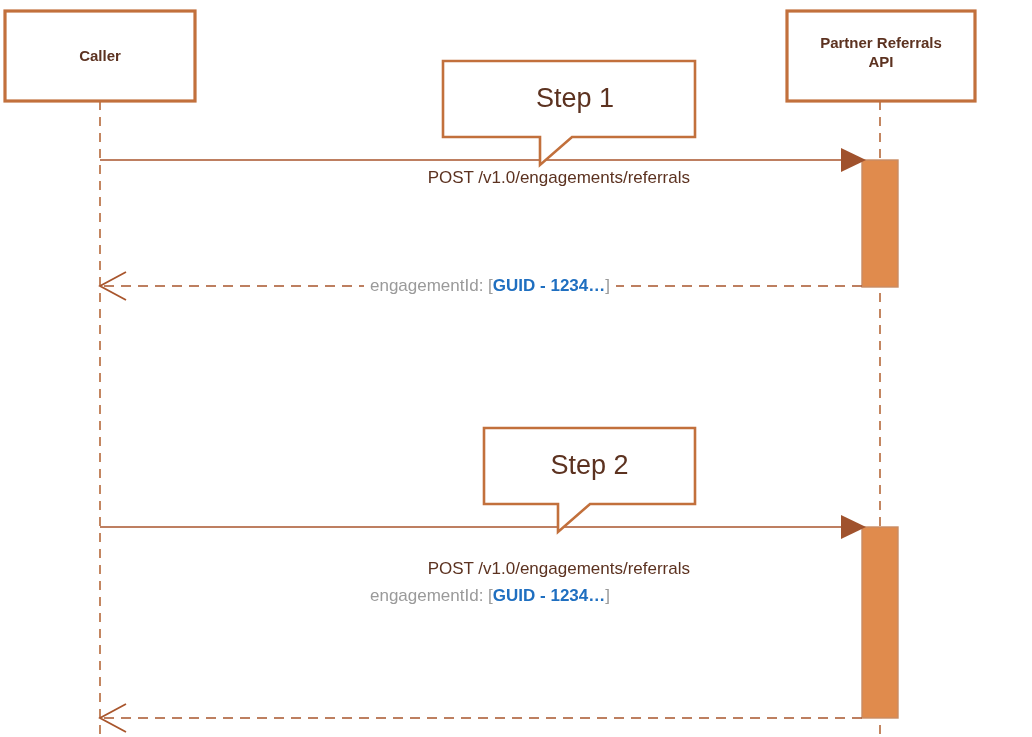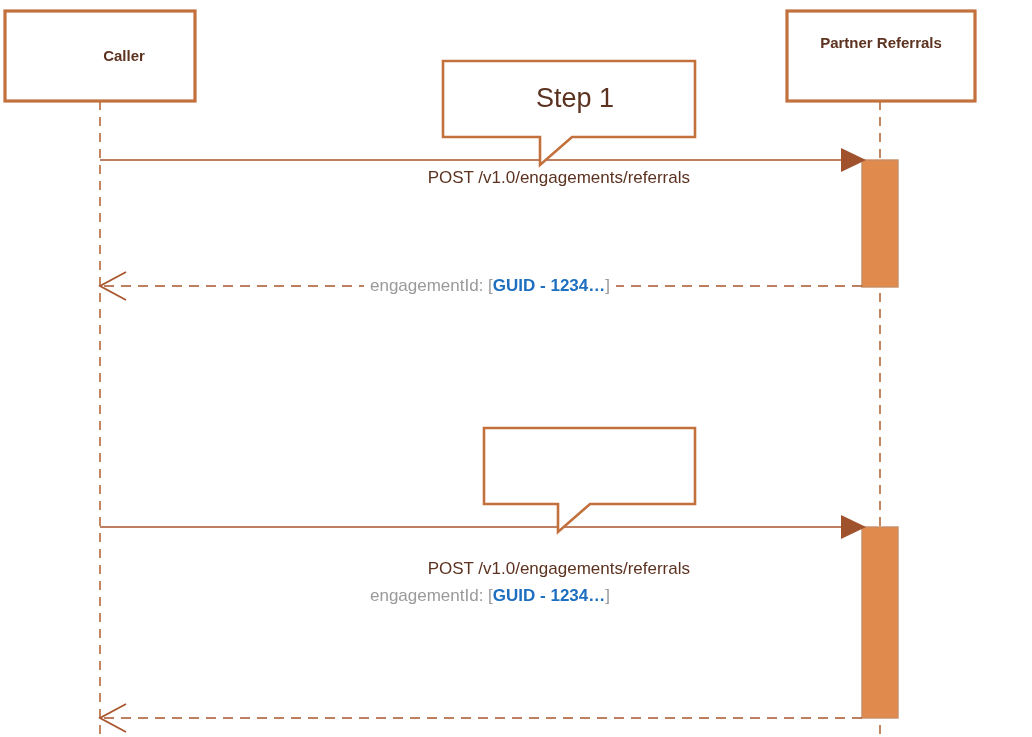--- a/index.html
+++ b/index.html
@@ -115,28 +115,30 @@
     <line x1="862" y1="718" x2="104" y2="718" stroke="#A8552C" stroke-width="1.6" stroke-dasharray="10 7"></line>
     <polyline points="126,704 100,718 126,732" fill="none" stroke="#A8552C" stroke-width="1.8"></polyline>
 
     <path d="M 443,61 L 695,61 L 695,137 L 572,137 L 540,165 L 540,137 L 443,137 Z" fill="#FFFFFF" stroke="#C2703C" stroke-width="2.6" stroke-linejoin="miter"></path>
 
     <path d="M 484,428 L 695,428 L 695,504 L 590,504 L 558,532 L 558,504 L 484,504 Z" fill="#FFFFFF" stroke="#C2703C" stroke-width="2.6" stroke-linejoin="miter"></path>
   </svg>
 
   <div class="txt-layer">
 
-    <div class="abs lifeline-title" style="left:5px; top:46px; width:190px;margin-left:24px;">Caller</div>
+    <div class="abs lifeline-title" style="left:5px; top:46px; width:190px;">Caller</div>
 
     <div class="abs lifeline-title" style="left:787px; top:33px; width:188px;">
       <div>Partner Referrals</div>
+      <div>API</div>
     </div>
 
     <div class="abs callout-label" style="left:443px; top:82px; width:264px;">Step 1</div>
 
+    <div class="abs callout-label" style="left:484px; top:449px; width:211px;">Step 2</div>
 
     <div class="abs msg-label" style="left:290px; top:166px; width:400px;">POST /v1.0/engagements/referrals</div>
 
     <div class="abs" style="left:290px; top:274px; width:400px; text-align:center;">
       <span class="ret-label pad-h" style="display:inline-block;">
         <span>engagementId: [</span><span class="guid">GUID - 1234…</span><span>]</span>
       </span>
     </div>
 
     <div class="abs msg-label" style="left:290px; top:557px; width:400px;">POST /v1.0/engagements/referrals</div>

